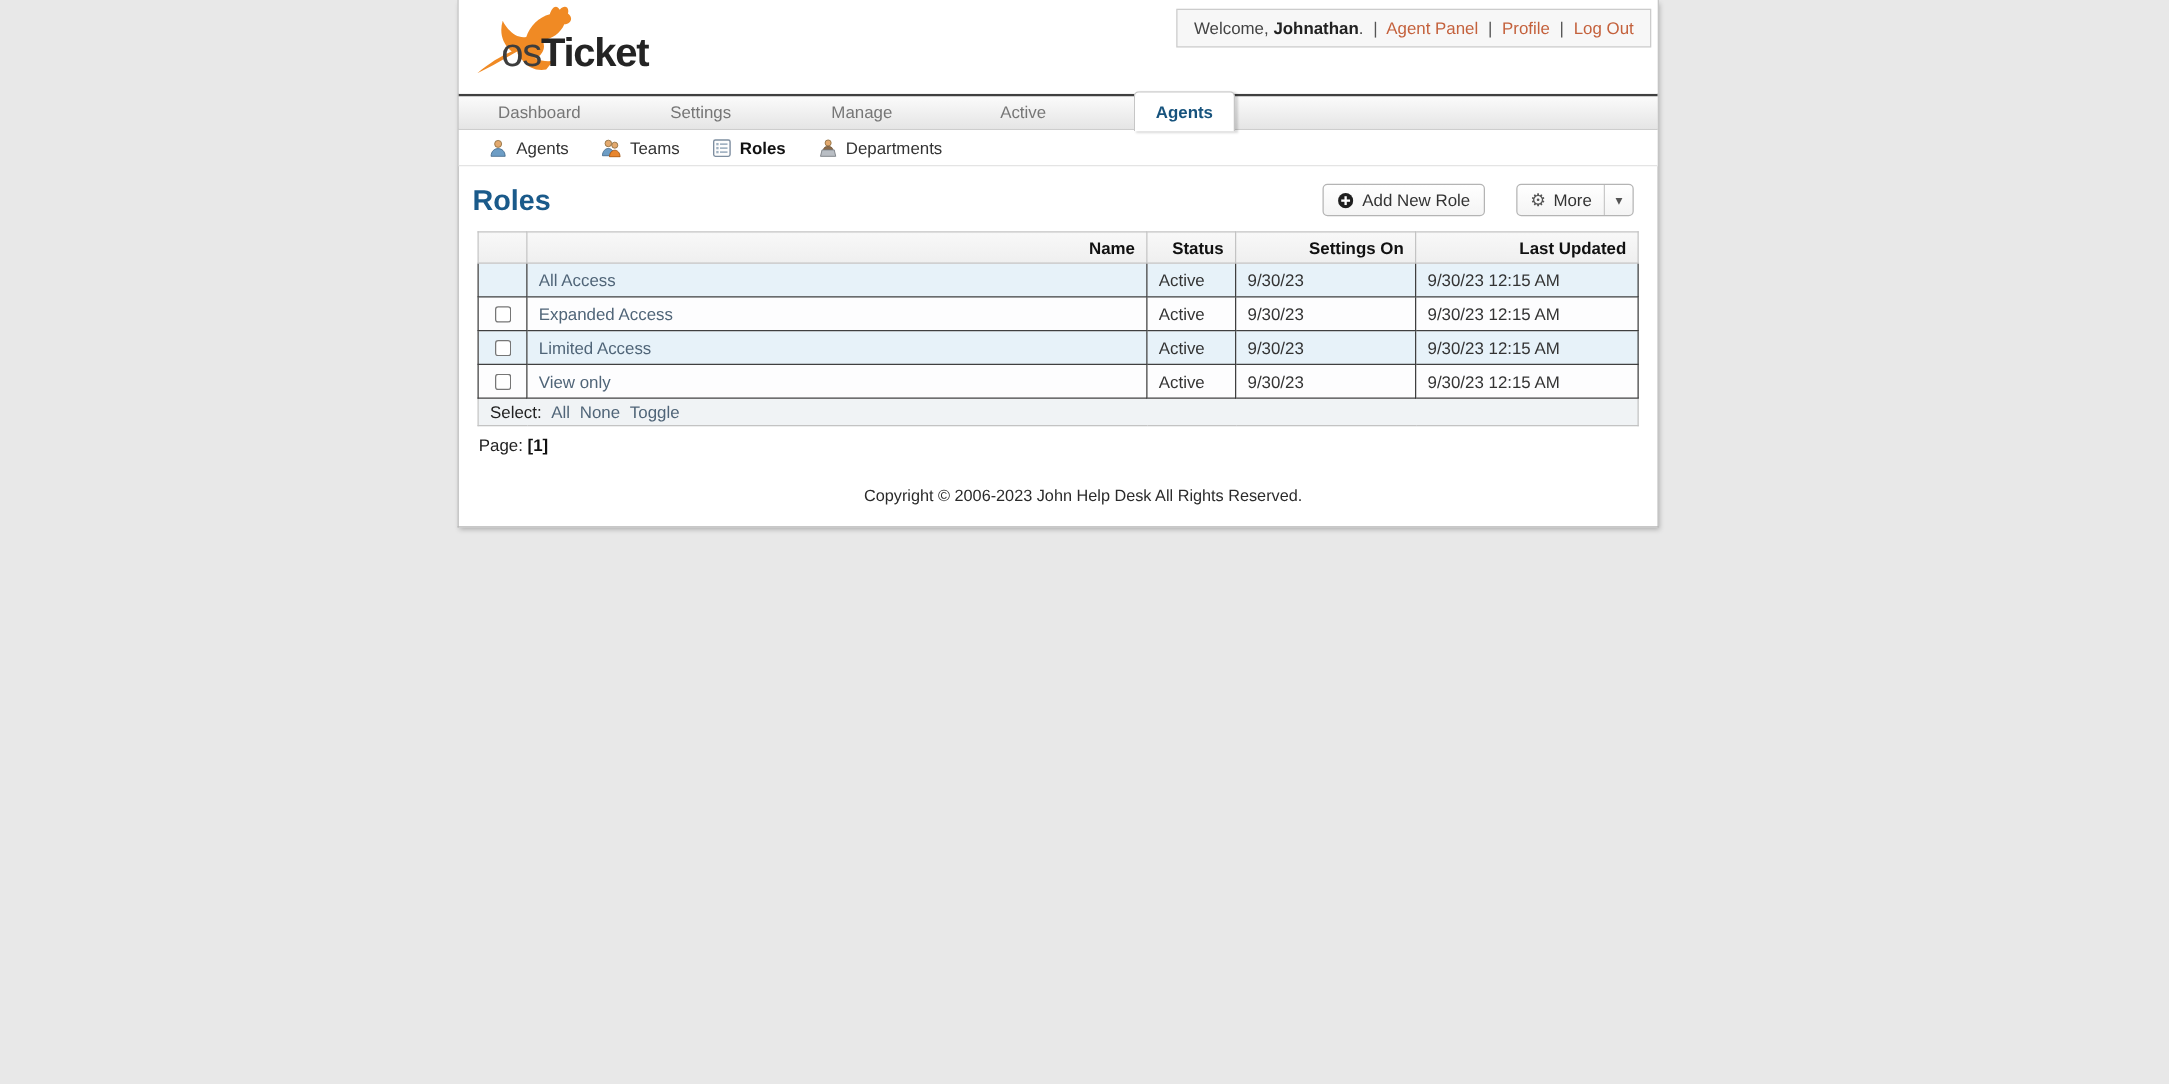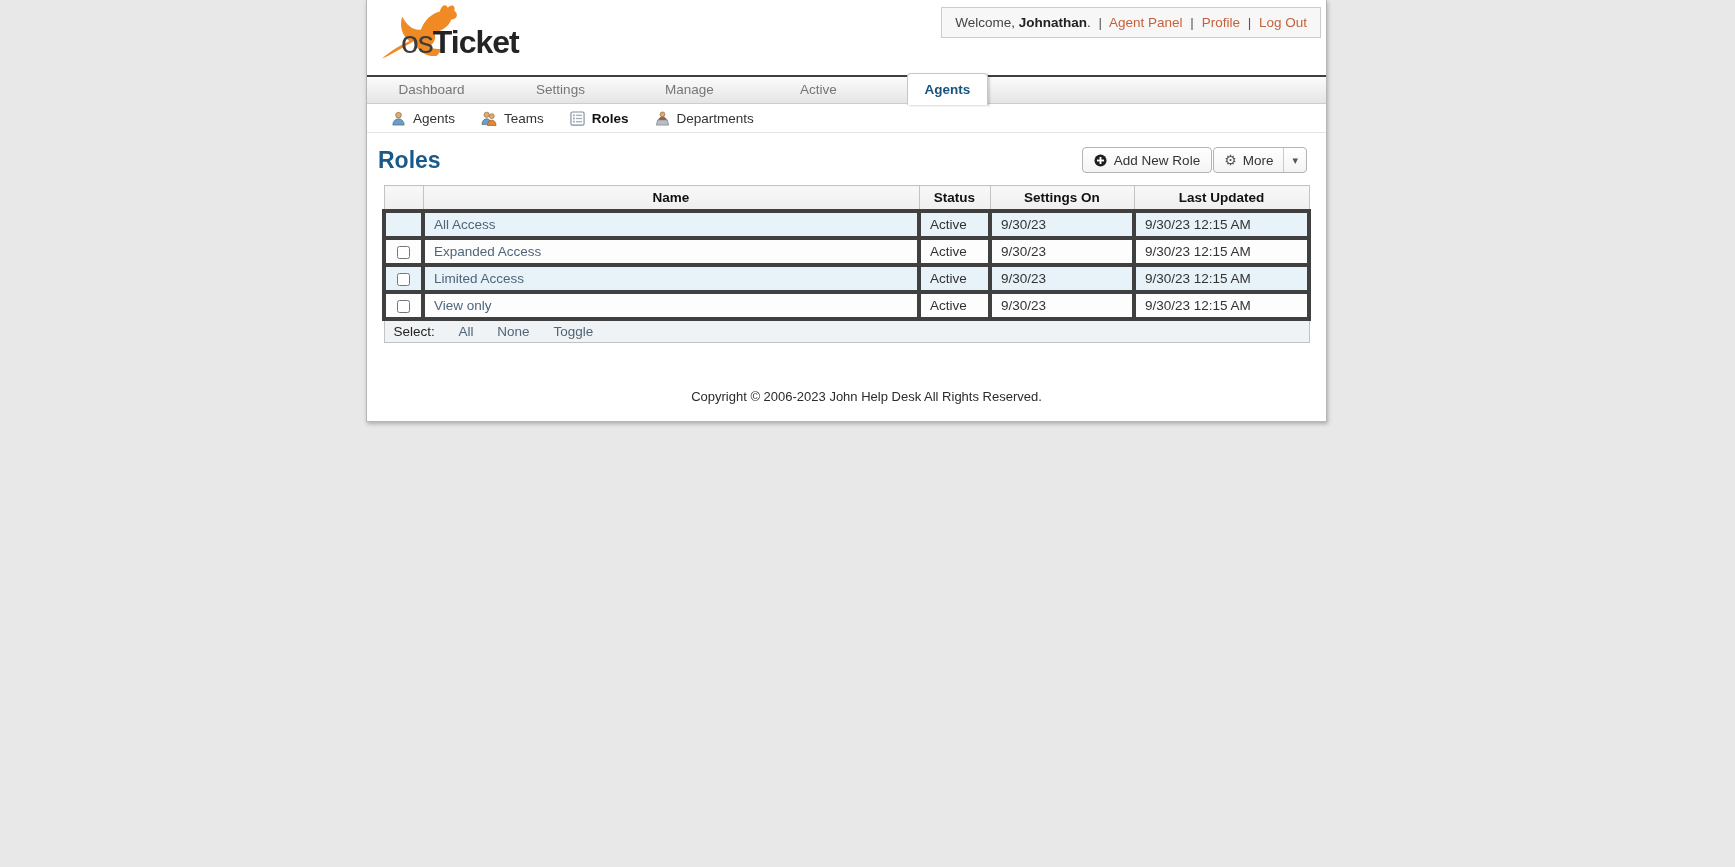--- a/index.html
+++ b/index.html
@@ -65,62 +65,62 @@
     display:flex; align-items:center; padding-left:24px; gap:26px;
   }
   .subnav-item { display:flex; align-items:center; gap:7px; color:#333; font-size:13.5px; cursor:pointer; }
   .subnav-item.active { font-weight:700; color:#111; }
   .subnav-item svg { display:block; }
 
   
   .main { padding:0 15px; }
   .title-row { display:flex; align-items:center; margin-top:13px; height:28px; }
   .page-title { font-size:23px; font-weight:700; color:#1a5a8a; margin-left:-4px; }
-  .btns { margin-left:auto; display:flex; gap:1px; margin-right:4px;align-items:flex-end; }
+  .btns { margin-left:auto; display:flex; gap:25px; margin-right:4px;align-items:flex-end; }
   .btn {
     height:26px; display:flex; align-items:center;
     background:linear-gradient(#ffffff,#f4f4f4);
     border:1px solid #b4b4b4; border-radius:4px;
     padding:0 11px; color:#333; font-size:13.5px; cursor:pointer;
   }
   .btn .plus-ic { margin-right:7px; display:block; }
   .btn-split { padding:0; }
   .btn-split .seg1 { display:flex; align-items:center; padding:0 10px; gap:6px; }
   .btn-split .gear { font-size:14px; color:#555; line-height:1; }
   .btn-split .seg2 { border-left:1px solid #c9c9c9; padding:0 8px; color:#555; font-size:11px; align-self:stretch; display:flex; align-items:center; }
 
   
   table.roles {
     width:100%; margin-top:11px;
     border-collapse:collapse; font-size:13.5px;
   }
   table.roles th {
     background:linear-gradient(#f8f8f8,#efefef);
     border:1px solid #c3c3c3;
-    text-align:center; font-weight:700; color:#111;
+    text-align:right; font-weight:700; color:#111;
     padding:4px 9px; height:25px;
   }
   table.roles td {
-    border:4px solid #404040;
+    border:1px solid #404040;
     padding:4px 9px; height:27px; color:#333;
   }
   tr.row-blue td { background:#e7f2f9; }
   tr.row-white td { background:#fdfdfe; }
   td.cb, th.cb { width:39px; text-align:center; }
   th.col-name { width:496px; }
   th.col-status { width:71px; }
   th.col-created { width:144px; }
   td a.rowlink { color:#506578; }
   input[type=checkbox] { width:13px; height:13px; margin:0; vertical-align:middle; }
 
   tr.select-row td {
     background:#f0f3f5; border:1px solid #c3c3c3;
     padding:3px 9px; height:22px; color:#222;
   }
-  tr.select-row a { color:#506578; margin-left:20px; }
+  tr.select-row a { color:#506578; margin-left:4px; }
 
   .page-line { margin:8px 0 0 1px; font-size:13.5px; color:#222; }
   .page-line b { color:#111; }
 
   
   .copyright {
     position:absolute; left:386px; top:389px; width:961px;
     text-align:center; font-size:13px; color:#2b2b2b;
   }
 </style>
@@ -263,16 +263,20 @@
           <td colspan="5">
             <span>Select:</span>
             <a href="#">All</a>
             <a href="#">None</a>
             <a href="#">Toggle</a>
           </td>
         </tr>
       </tbody>
     </table>
 
+    <div class="page-line">
+      <span>Page:</span>
+      <b>[1]</b>
+    </div>
   </div>
 </div>
 
 <div class="copyright">Copyright © 2006-2023 John Help Desk All Rights Reserved.</div>
 
 </body></html>

